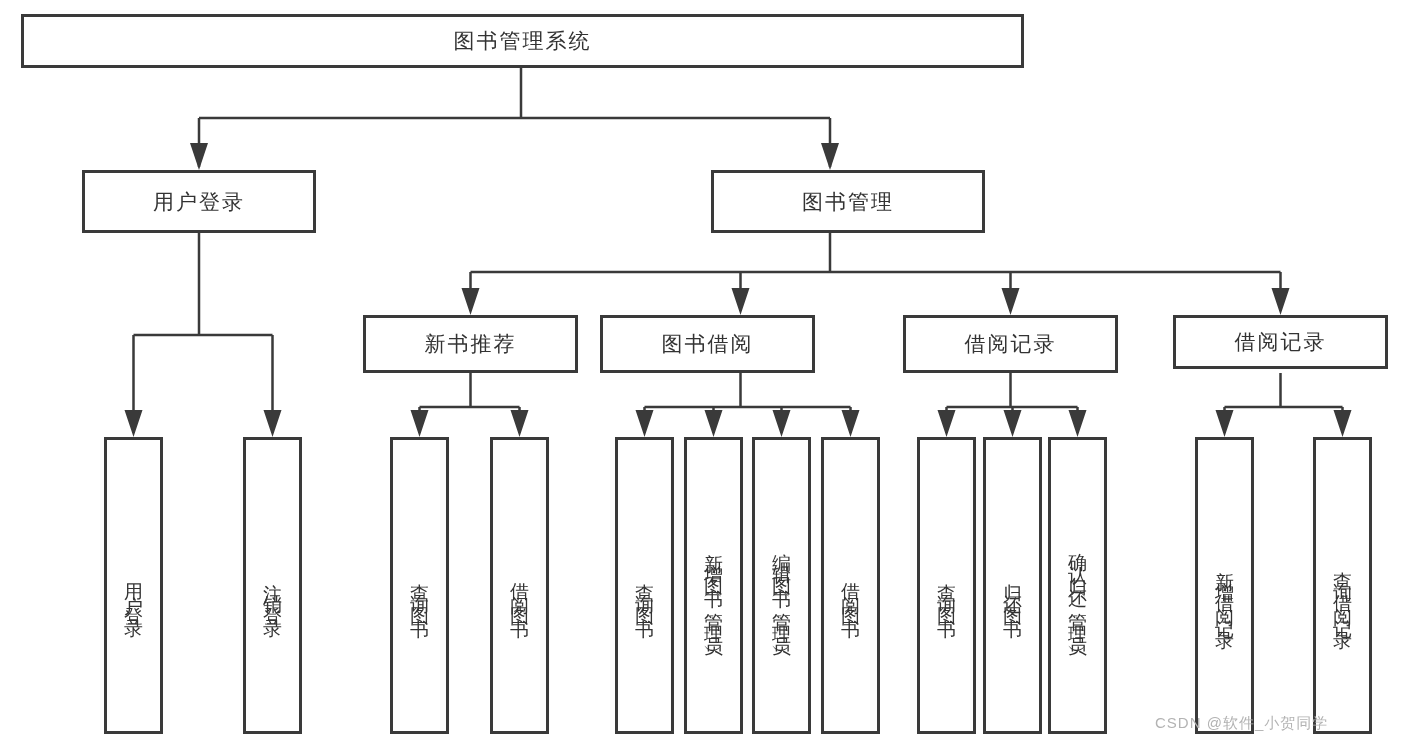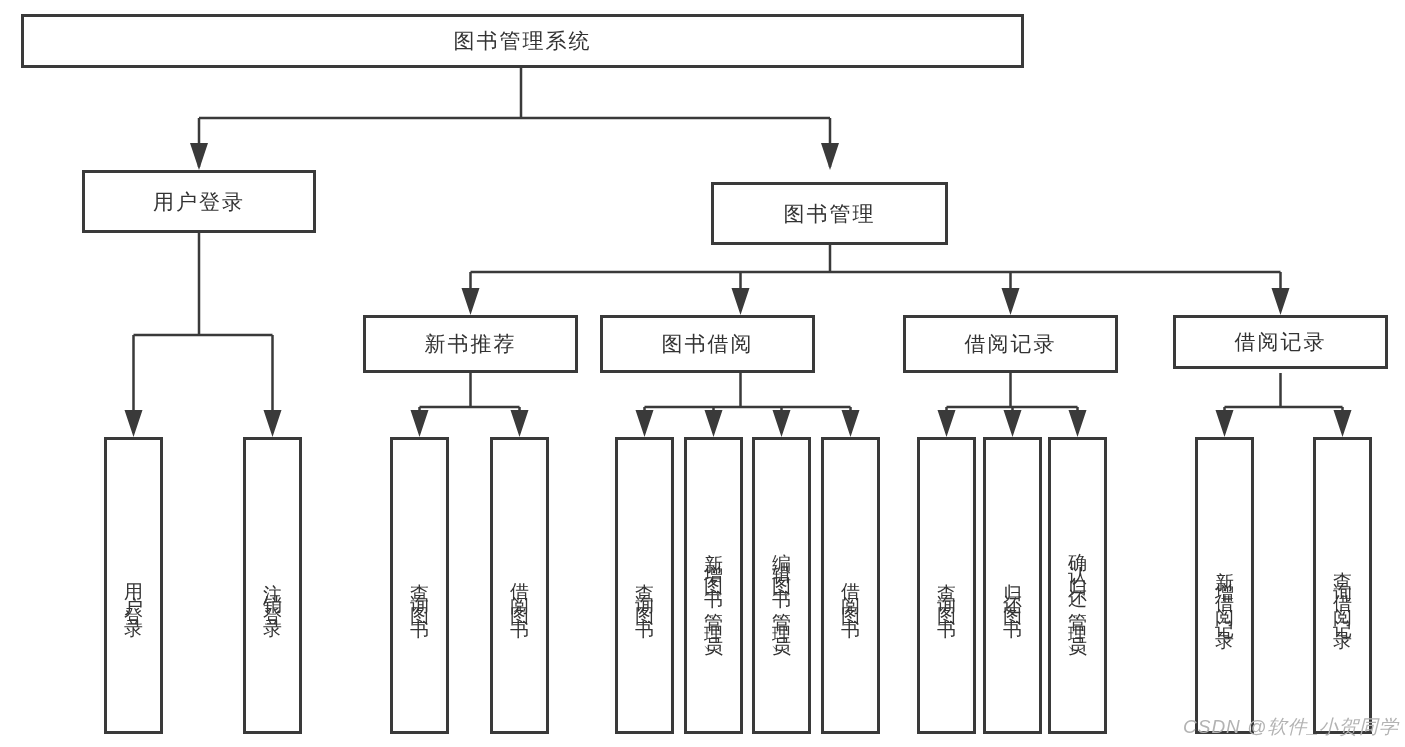--- a/index.html
+++ b/index.html
@@ -18,24 +18,24 @@
   .box .lbl{
     font-size:21px;letter-spacing:2px;color:var(--text,#333333);
     white-space:nowrap;
   }
   .leaf .lbl{
     writing-mode:vertical-rl;text-orientation:mixed;
     font-size:19px;letter-spacing:12px;margin-bottom:-12px;
     color:var(--text,#333333);white-space:nowrap;
   }
   .watermark{
-    position:absolute;left:1183px;top:714px;
-    font-size:19px;letter-spacing:1px;
+    position:absolute;left:1155px;top:714px;
+    font-size:15px;letter-spacing:1px;
     color:var(--watermark,#b3b3b3);
-    white-space:nowrap;z-index:5;font-style:italic;
+    white-space:nowrap;z-index:5;
   }
 </style>
 </head>
 <body>
 
 <div class="canvas">
 
   <svg class="connectors" width="1405" height="747" viewBox="0 0 1405 747">
     <g>
       <path fill="none" stroke="#3a3a3a" stroke-width="2.5" d="
@@ -71,21 +71,21 @@
     </g>
   </svg>
 
   <div class="box" style="left:21px;top:14px;width:1003px;height:54px">
     <span class="lbl">图书管理系统</span>
   </div>
 
   <div class="box" style="left:82px;top:170px;width:234px;height:63px">
     <span class="lbl">用户登录</span>
   </div>
-  <div class="box" style="left:711px;top:182px;width:237px;height:63px">
+  <div class="box" style="left:711px;top:170px;width:274px;height:63px">
     <span class="lbl">图书管理</span>
   </div>
 
   <div class="box" style="left:363px;top:315px;width:215px;height:58px">
     <span class="lbl">新书推荐</span>
   </div>
   <div class="box" style="left:600px;top:315px;width:215px;height:58px">
     <span class="lbl">图书借阅</span>
   </div>
   <div class="box" style="left:903px;top:315px;width:215px;height:58px">

